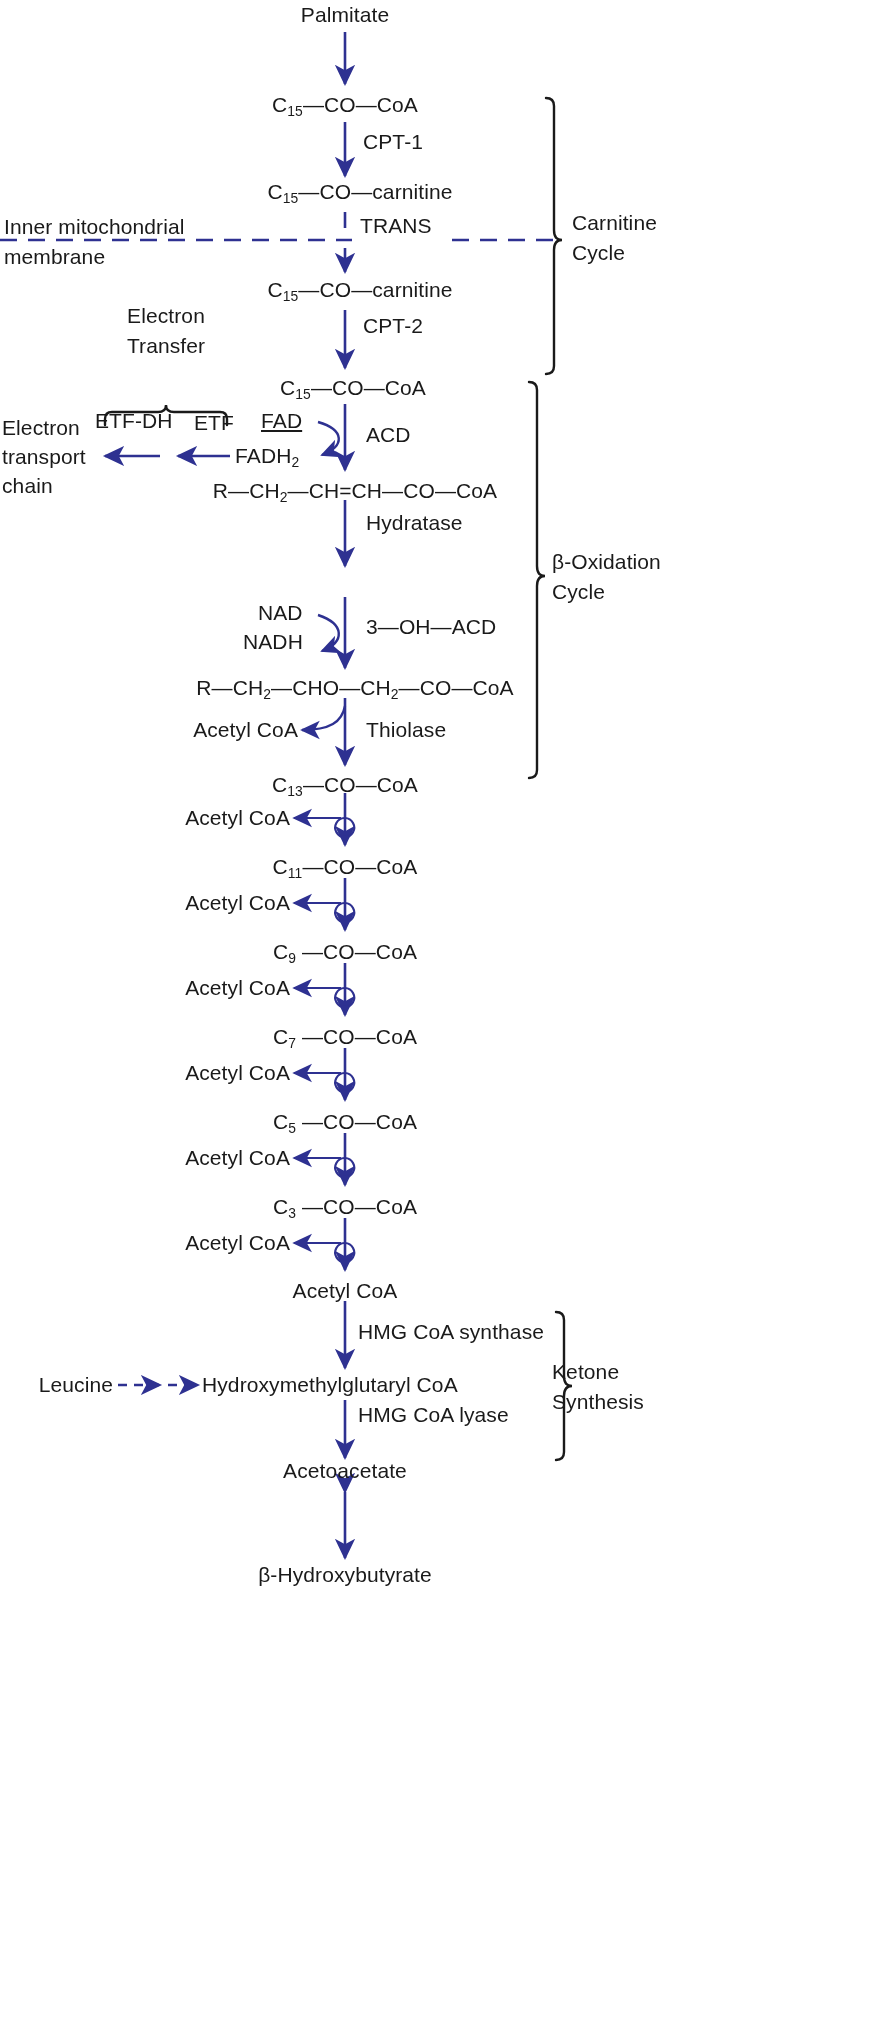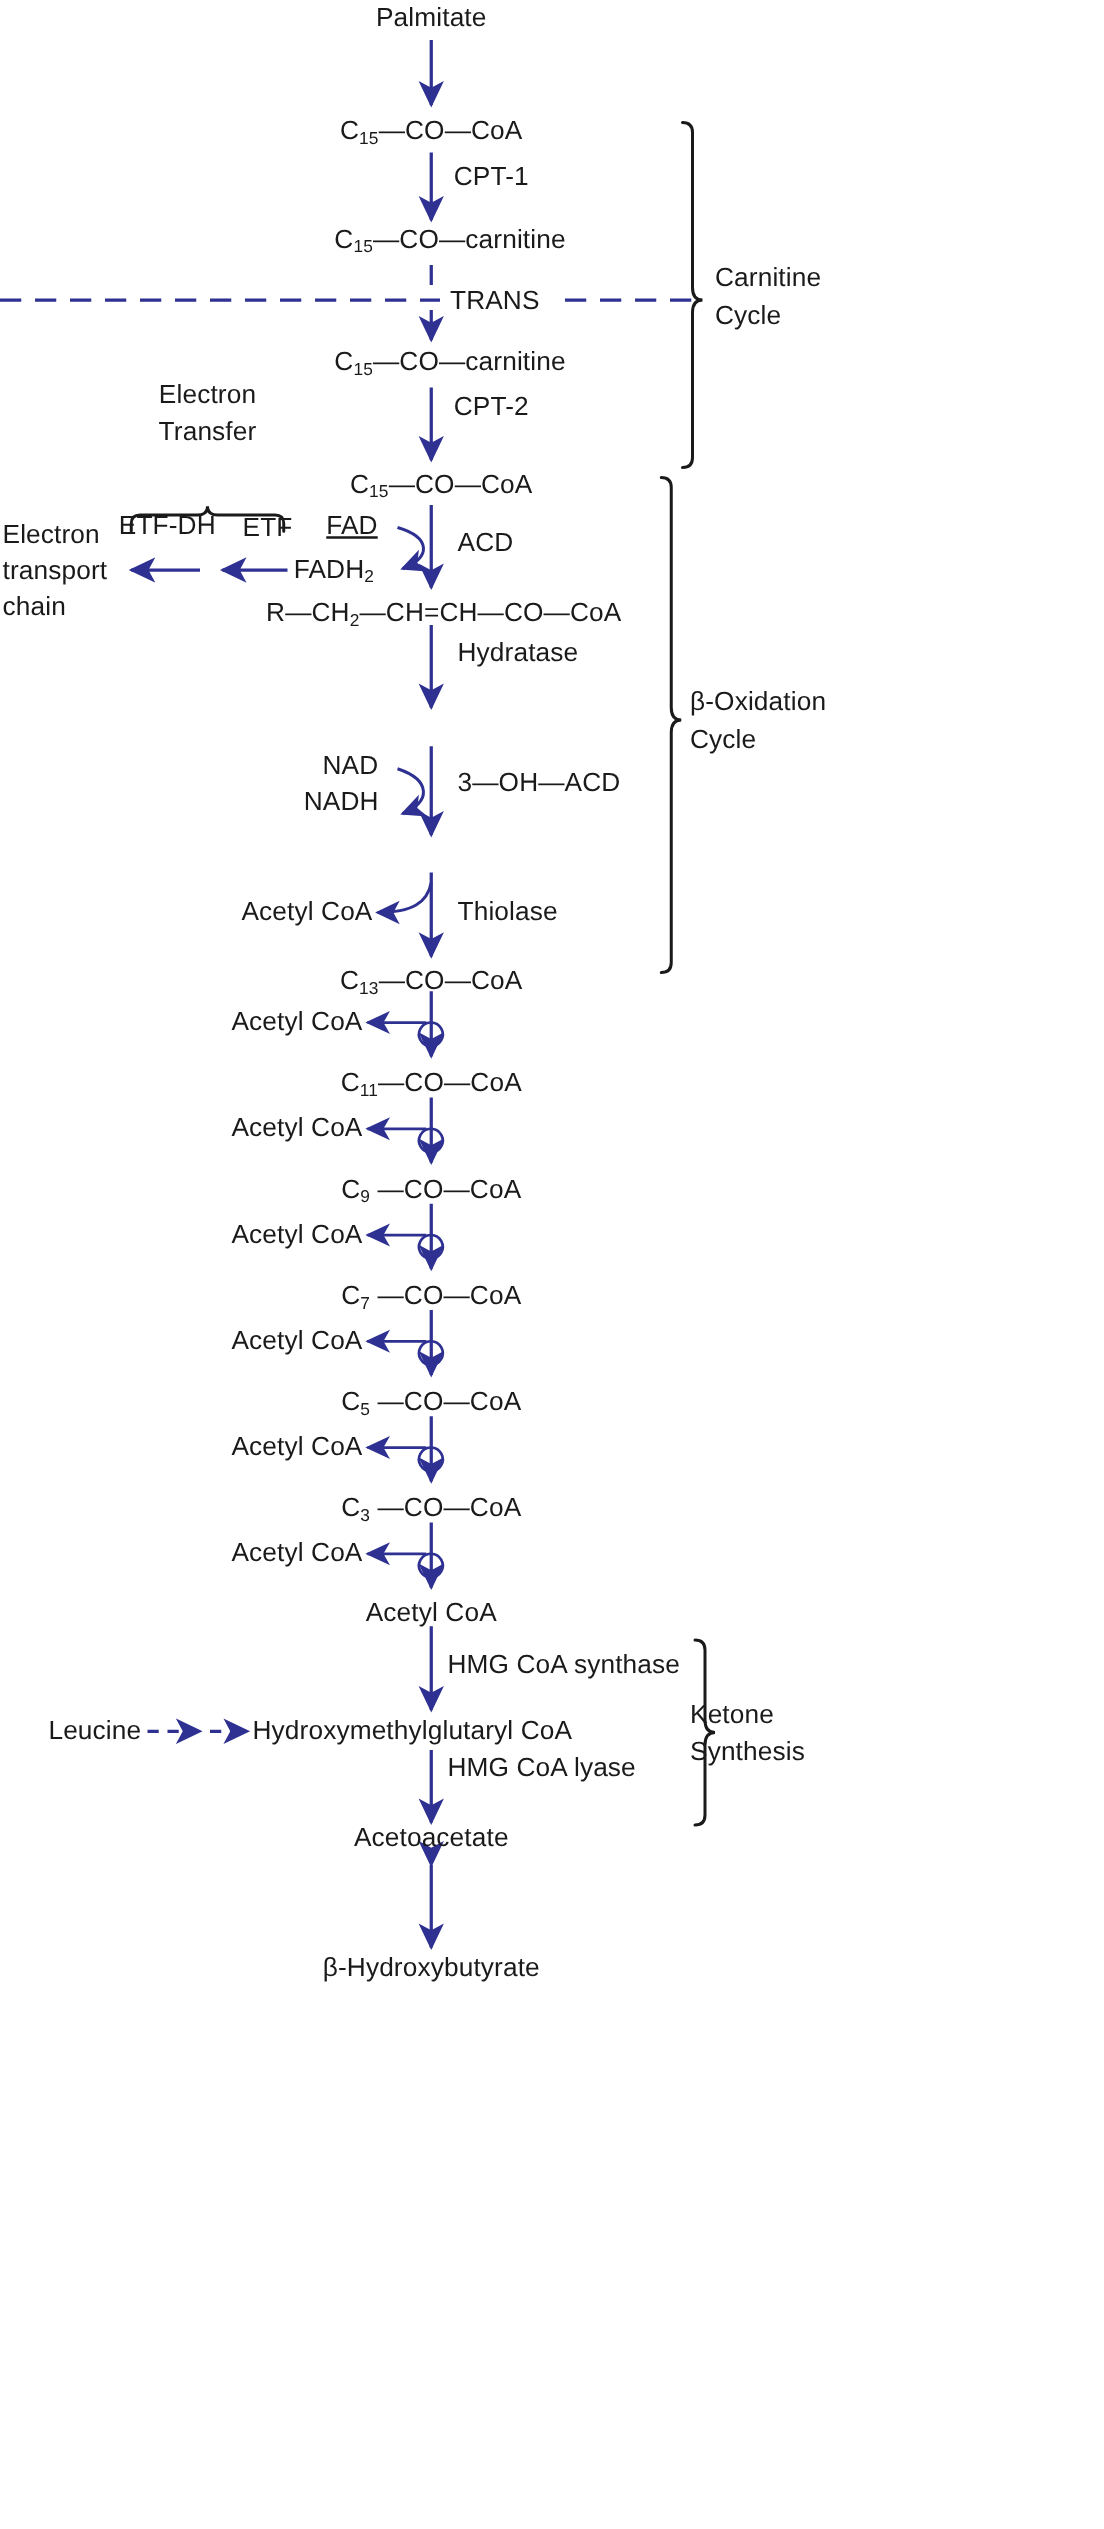--- a/index.html
+++ b/index.html
@@ -132,21 +132,23 @@
     </g>
   </svg>
 
   <div class="lbl ctr" style="left:345px;top:0px;">Palmitate</div>
 
   <div class="lbl ctr" style="left:345px;top:90px;">C<sub>15</sub>—CO—CoA</div>
   <div class="lbl" style="left:363px;top:127px;">CPT-1</div>
 
   <div class="lbl ctr" style="left:360px;top:177px;">C<sub>15</sub>—CO—carnitine</div>
 
-  <div class="lbl" style="left:356px;top:226px;background:#ffffff;padding:0 4px;">TRANS</div>
+  <div class="lbl two" style="left:4px;top:212px;">Inner mitochondrial
+membrane</div>
+  <div class="lbl" style="left:356px;top:211px;background:#ffffff;padding:0 4px;">TRANS</div>
 
   <div class="lbl ctr" style="left:360px;top:275px;">C<sub>15</sub>—CO—carnitine</div>
   <div class="lbl" style="left:363px;top:311px;">CPT-2</div>
 
   <div class="lbl ctr" style="left:353px;top:373px;">C<sub>15</sub>—CO—CoA</div>
 
   <div class="lbl two" style="left:166px;top:301px;transform:translateX(-50%);text-align:center;">Electron
 Transfer</div>
   <div class="lbl" style="left:95px;top:406px;">ETF-DH</div>
   <div class="lbl" style="left:194px;top:408px;">ETF</div>
@@ -159,20 +161,21 @@
   <div class="lbl" style="left:366px;top:420px;">ACD</div>
 
   <div class="lbl ctr" style="left:355px;top:476px;">R—CH<sub>2</sub>—CH=CH—CO—CoA</div>
   <div class="lbl" style="left:366px;top:508px;">Hydratase</div>
 
 
   <div class="lbl" style="left:258px;top:598px;">NAD</div>
   <div class="lbl" style="left:243px;top:627px;">NADH</div>
   <div class="lbl" style="left:366px;top:612px;">3—OH—ACD</div>
 
+  <div class="lbl ctr" style="left:355px;top:673px;">R—CH<sub>2</sub>—CHO—CH<sub>2</sub>—CO—CoA</div>
 
   <div class="lbl rgt" style="left:298px;top:715px;">Acetyl CoA</div>
   <div class="lbl" style="left:366px;top:715px;">Thiolase</div>
 
   <div class="lbl ctr" style="left:345px;top:770px;">C<sub>13</sub>—CO—CoA</div>
   <div class="lbl rgt" style="left:290px;top:803px;">Acetyl CoA</div>
 
   <div class="lbl ctr" style="left:345px;top:852px;">C<sub>11</sub>—CO—CoA</div>
   <div class="lbl rgt" style="left:290px;top:888px;">Acetyl CoA</div>
 

